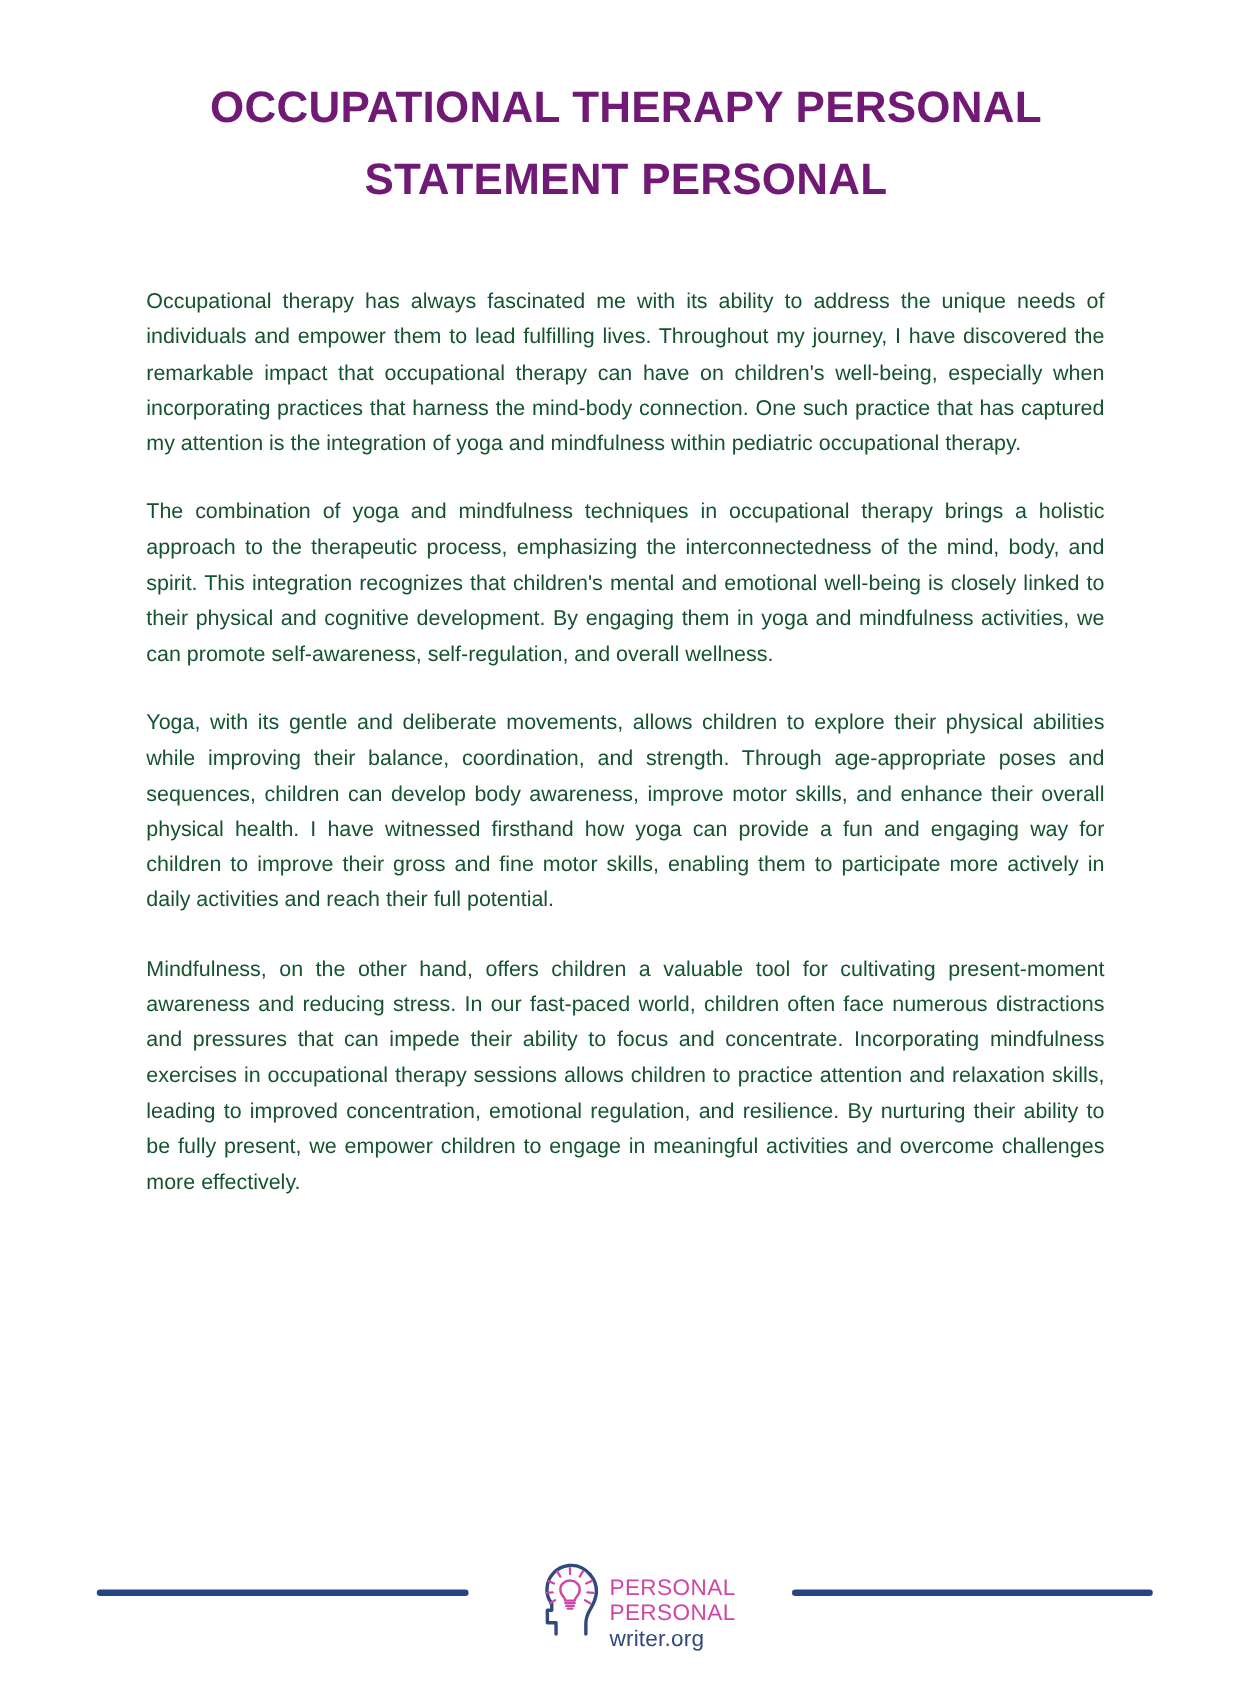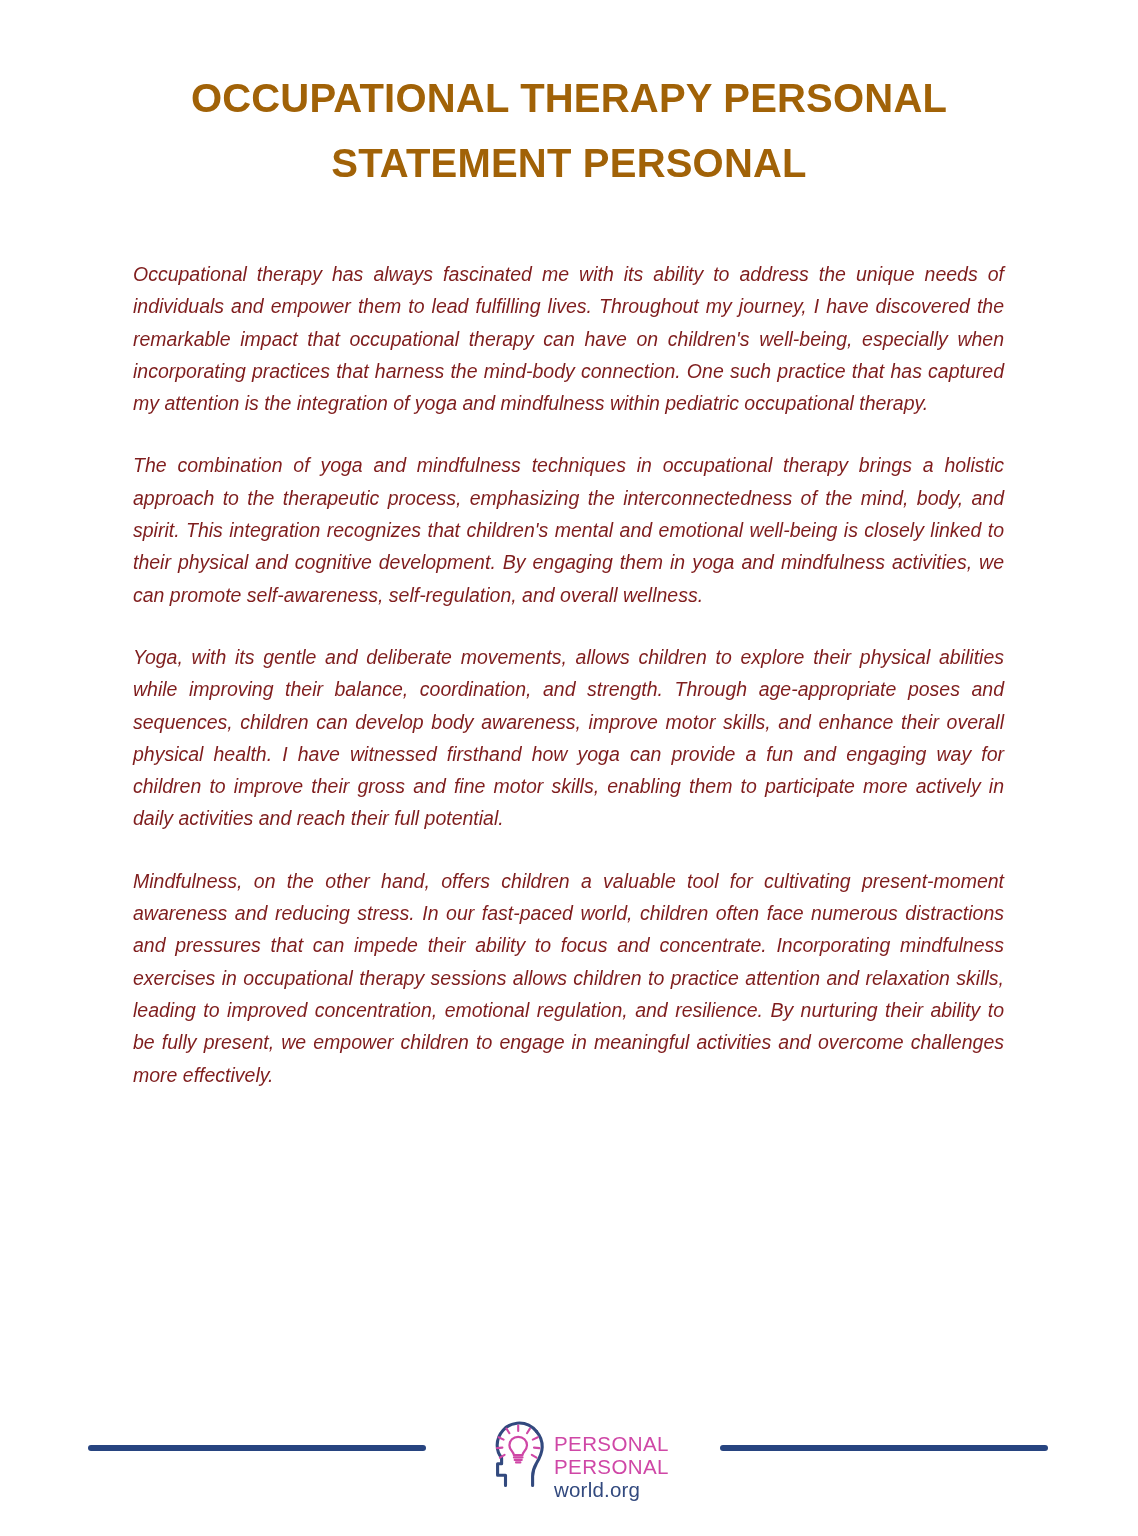--- a/index.html
+++ b/index.html
@@ -24,21 +24,21 @@
     box-sizing: border-box;
   }
 
   
   .doc-title {
     position: absolute;
     top: 66px;
     left: 120px;
     width: 898px;
     text-align: center;
-    color: #a16207;
+    color: #701a75;
     font-family: "Liberation Sans", sans-serif;
     font-weight: bold;
     font-size: 40px;
     line-height: 65px;
     letter-spacing: 0.2px;
   }
   .doc-title .line {
     display: block;
   }
 
@@ -59,25 +59,24 @@
     text-align: justify;
     text-justify: inter-word;
     margin: 0 0 38px 0;
   }
 
   .para {
     font-family: "Liberation Sans", sans-serif;
     font-weight: normal;
     font-size: 19.5px;
     line-height: 32.3px;
-    color: #7f1d1d;
+    color: #14532d;
     text-align: justify;
     text-justify: inter-word;
     margin: 0 0 30px 0;
-    font-style: italic;
   }
   .para:last-child {
     margin-bottom: 0;
   }
 
   
   .footer {
     position: absolute;
     left: 0;
     top: 1405px;
@@ -194,19 +193,19 @@
             <line x1="42.0" y1="28.6" x2="47.4" y2="29.1"></line>
             <line x1="12.6" y1="35.8" x2="7.9" y2="38.6"></line>
             <line x1="39.8" y1="35.8" x2="44.5" y2="38.6"></line>
           </g>
         </svg>
       </span>
 
       <span class="logo-text">
         <span class="l1">PERSONAL</span>
         <span class="l2">PERSONAL</span>
-        <span class="l3">world.org</span>
+        <span class="l3">writer.org</span>
       </span>
 
     </div>
   </div>
 
 </div>
 
 </body></html>

